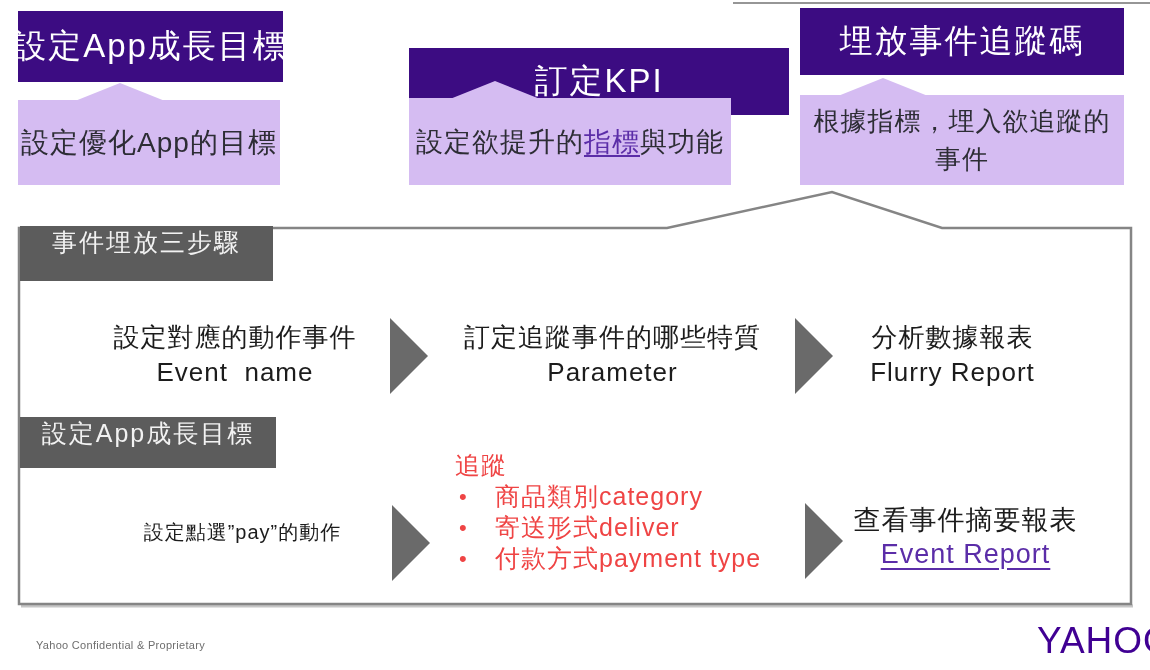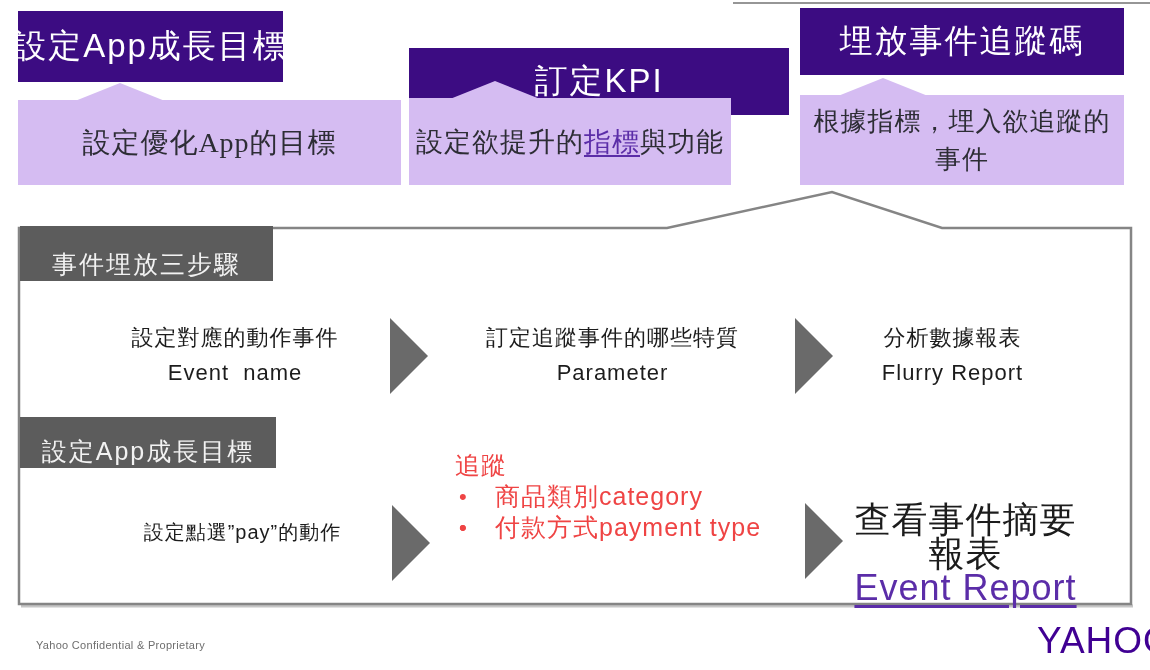--- a/index.html
+++ b/index.html
@@ -24,41 +24,41 @@
   .callout{
     position:absolute;background:#d5bcf2;color:#2d2d35;
     display:flex;align-items:center;justify-content:center;
     font-size:27px;text-align:center;letter-spacing:1px;
   }
   .callout::before{
     content:"";position:absolute;top:-17px;left:var(--notch-x,50px);
     width:0;height:0;border-left:45px solid transparent;border-right:45px solid transparent;
     border-bottom:18px solid #d5bcf2;
   }
-  #co1{left:18px;top:100px;width:383px;height:85px;--notch-x:57px;font-size:28px;font-family:Liberation Serif, serif;}
+  #co1{left:18px;top:100px;width:262px;height:85px;--notch-x:57px;font-size:28px;}
   #co2{left:409px;top:98px;width:322px;height:87px;--notch-x:41px;}
   #co3{left:800px;top:95px;width:324px;height:90px;--notch-x:38px;font-size:26px;line-height:38px;}
   .inline-link{color:#5b2da8;text-decoration:underline;text-underline-offset:4px;margin-top:48px;}
 
   
   #panel-outline{position:absolute;left:0;top:0;width:1150px;height:670px;pointer-events:none;}
 
   
   .gray-label{
     position:absolute;background:#5c5c5c;color:#f2f2f2;
-    display:flex;align-items:flex-end;justify-content:center;
+    display:flex;align-items:flex-start;justify-content:center;
     font-size:25px;letter-spacing:2px;white-space:nowrap;
   }
   #gl1{left:20px;top:226px;width:253px;height:55px;}
   #gl2{left:20px;top:417px;width:256px;height:51px;}
 
   
   .step{
     position:absolute;color:#1c1c1c;text-align:center;
-    font-size:22px;line-height:35px;letter-spacing:1px;
+    font-size:26px;line-height:35px;letter-spacing:1px;
   }
   #st1{left:95px;top:320px;width:280px;}
   #st2{left:440px;top:320px;width:345px;}
   #st3{left:850px;top:320px;width:205px;}
   .pre{white-space:pre;}
 
   .flow-arrow{
     position:absolute;width:0;height:0;
     border-top:38px solid transparent;border-bottom:38px solid transparent;
     border-left:38px solid #6a6a6a;
@@ -71,21 +71,21 @@
   
   #pay-step{left:100px;top:515px;width:285px;font-size:20px;line-height:34px;}
   #tracking{
     position:absolute;left:455px;top:450px;width:330px;
     font-size:25px;line-height:31px;color:#ef4444;letter-spacing:1px;
   }
   #tracking .t-title{display:block;}
   #tracking ul{list-style:none;margin:0;padding:0;}
   #tracking li{position:relative;padding-left:40px;}
   #tracking li .bullet{position:absolute;left:4px;top:0;font-size:22px;}
-  #report{left:848px;top:503px;width:235px;font-size:36px;line-height:34px;}
+  #report{left:848px;top:503px;width:235px;font-size:27px;line-height:34px;}
   #report .report-link{
     display:inline-block;color:#5b2da8;text-decoration:underline;text-underline-offset:5px;
   }
 
   
   .confidential{position:absolute;left:36px;top:639px;font-size:11px;color:#6e6e6e;letter-spacing:.3px;}
   .yahoo-logo{
     position:absolute;left:1001px;top:620px;font-size:37px;color:#400093;
     font-family:"Liberation Sans","DejaVu Sans",sans-serif;letter-spacing:1px;
     transform:scaleY(1.02);white-space:nowrap;margin-left:36px;
@@ -155,20 +155,21 @@
 
   <div id="tracking">
     <span class="t-title">追蹤</span>
     <ul>
       <li>
         <span class="bullet">•</span>
         <span>商品類別category</span>
       </li>
       <li>
         <span class="bullet">•</span>
+        <span>寄送形式deliver</span>
       </li>
       <li>
         <span class="bullet">•</span>
         <span>付款方式payment type</span>
       </li>
     </ul>
   </div>
 
   <div class="flow-arrow" id="ar4"></div>
   <div class="step" id="report">

